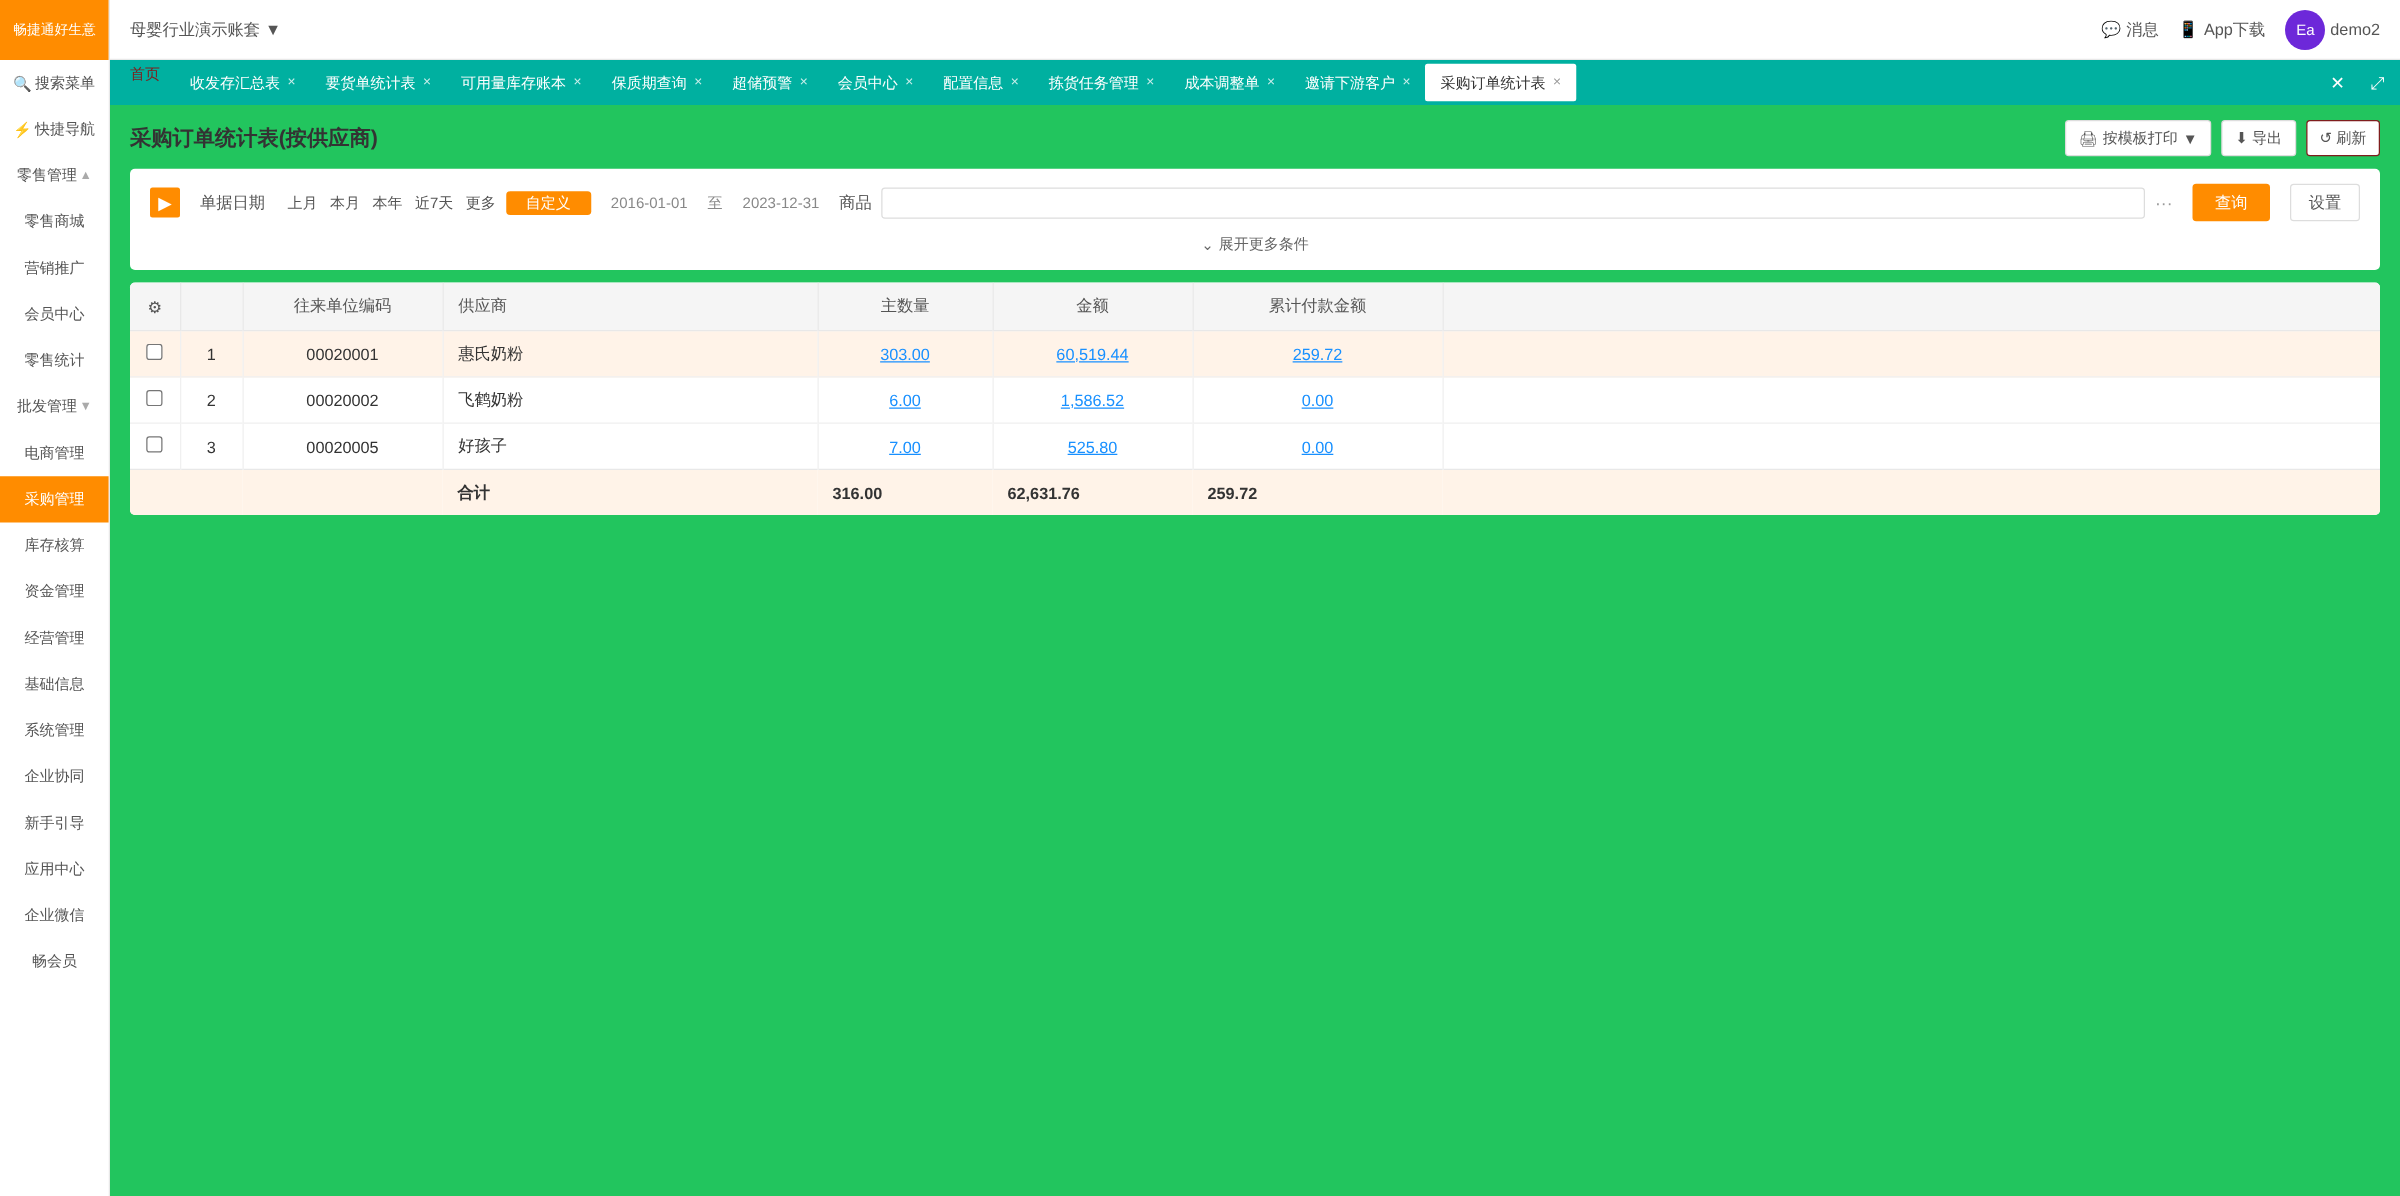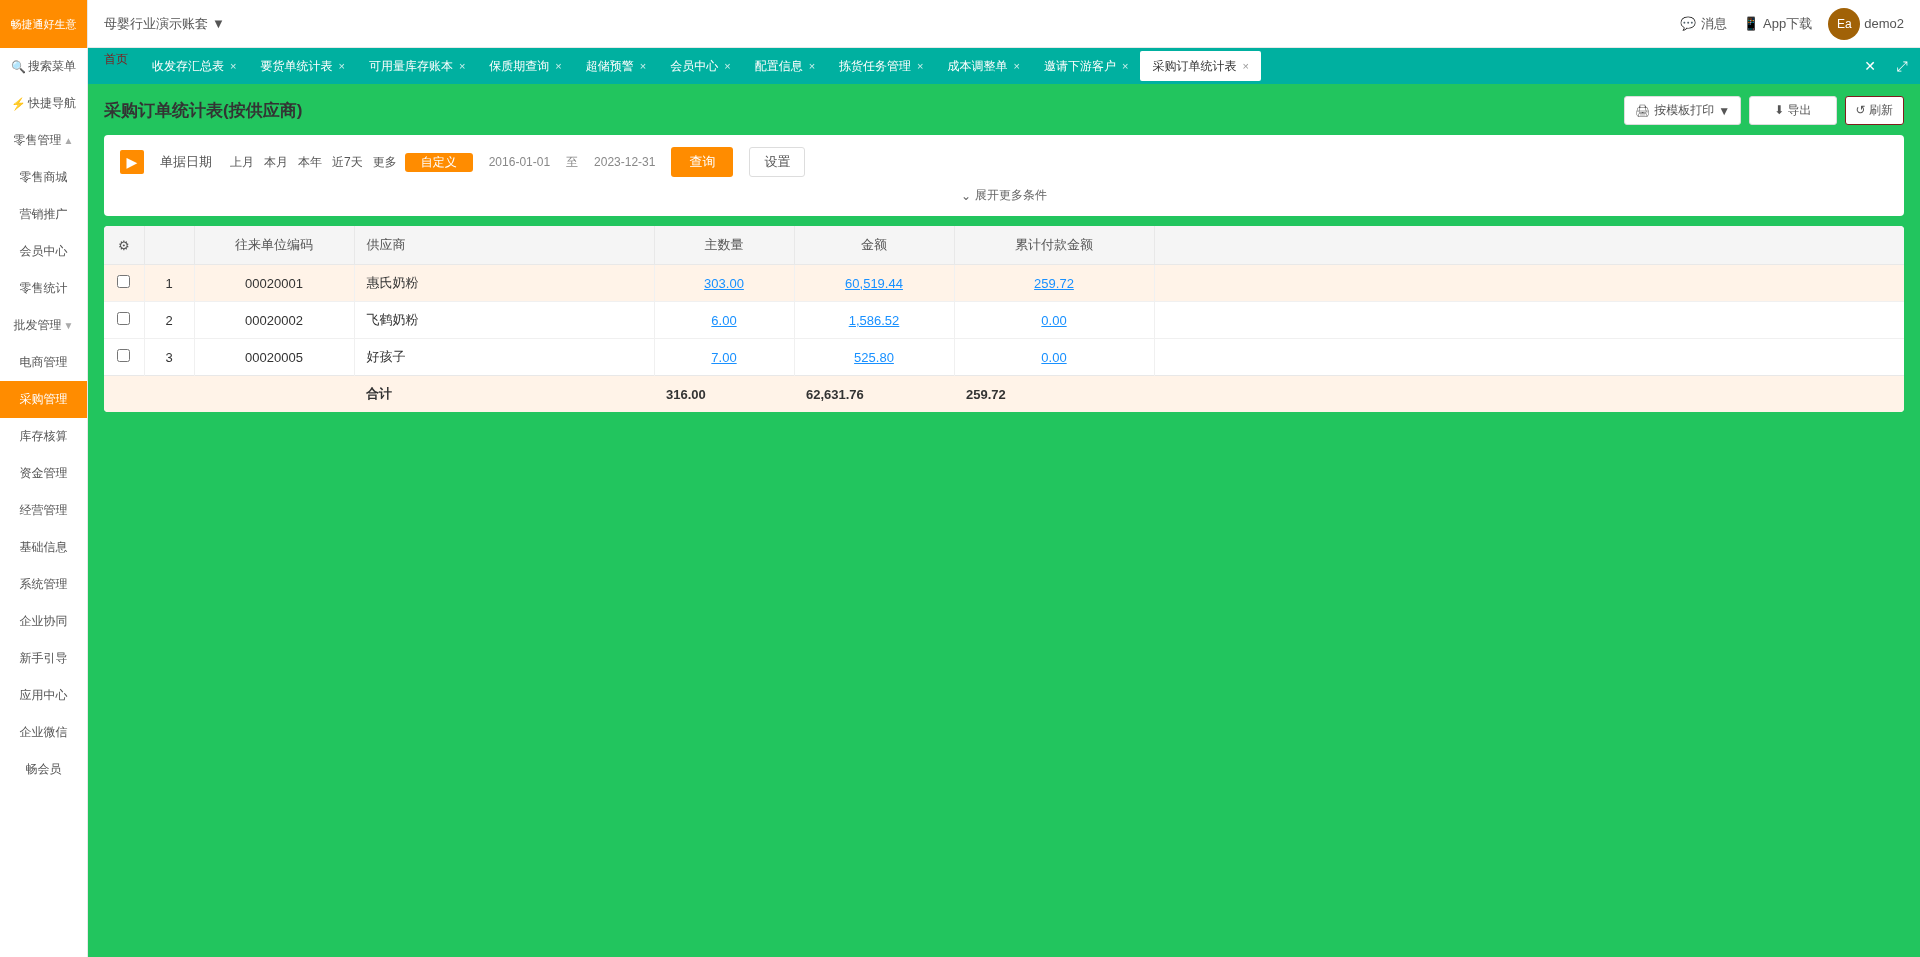--- a/index.html
+++ b/index.html
@@ -89,21 +89,21 @@
       align-items: center;
       gap: 4px;
       color: #555;
       font-size: 13px;
       cursor: pointer;
     }
     .avatar {
       width: 32px;
       height: 32px;
       border-radius: 50%;
-      background: #a16207;
+      background: #6d28d9;
       display: flex;
       align-items: center;
       justify-content: center;
       color: #fff;
       font-size: 12px;
     }
 
     
     .tabbar {
       height: 36px;
@@ -196,21 +196,21 @@
       cursor: pointer;
       font-size: 12px;
       color: #555;
       display: flex;
       align-items: center;
       gap: 4px;
     }
     .btn-export {
       background: #fff;
       border: 1px solid #ddd;
-      padding: 5px 24px;
+      padding: 5px 10px;
       border-radius: 3px;
       cursor: pointer;
       font-size: 12px;
       color: #555;
     }
     .btn-refresh {
       background: #fff;
       border: 1px solid #7f1d1d;
       padding: 5px 10px;
       border-radius: 3px;
@@ -596,20 +596,25 @@
           <span class="date-shortcut">本年</span>
           <span class="date-shortcut">近7天</span>
           <span class="date-shortcut">更多</span>
           <span class="date-custom">自定义</span>
         </div>
         <span class="date-range">2016-01-01</span>
         <span class="date-range">至</span>
         <span class="date-range">2023-12-31</span>
 
 
+        <div class="filter-field">
+          <span class="filter-label">商品</span>
+          <input class="filter-input" type="text" style="min-width: 200px; flex: 1 1 0%;">
+          <span class="more-icon">···</span>
+        </div>
 
         <button class="btn-query">查询</button>
         <button class="btn-settings">设置</button>
       </div>
 
       <div class="expand-more">
         <div class="expand-btn">
           <span>⌄</span>
           <span>展开更多条件</span>
         </div>

